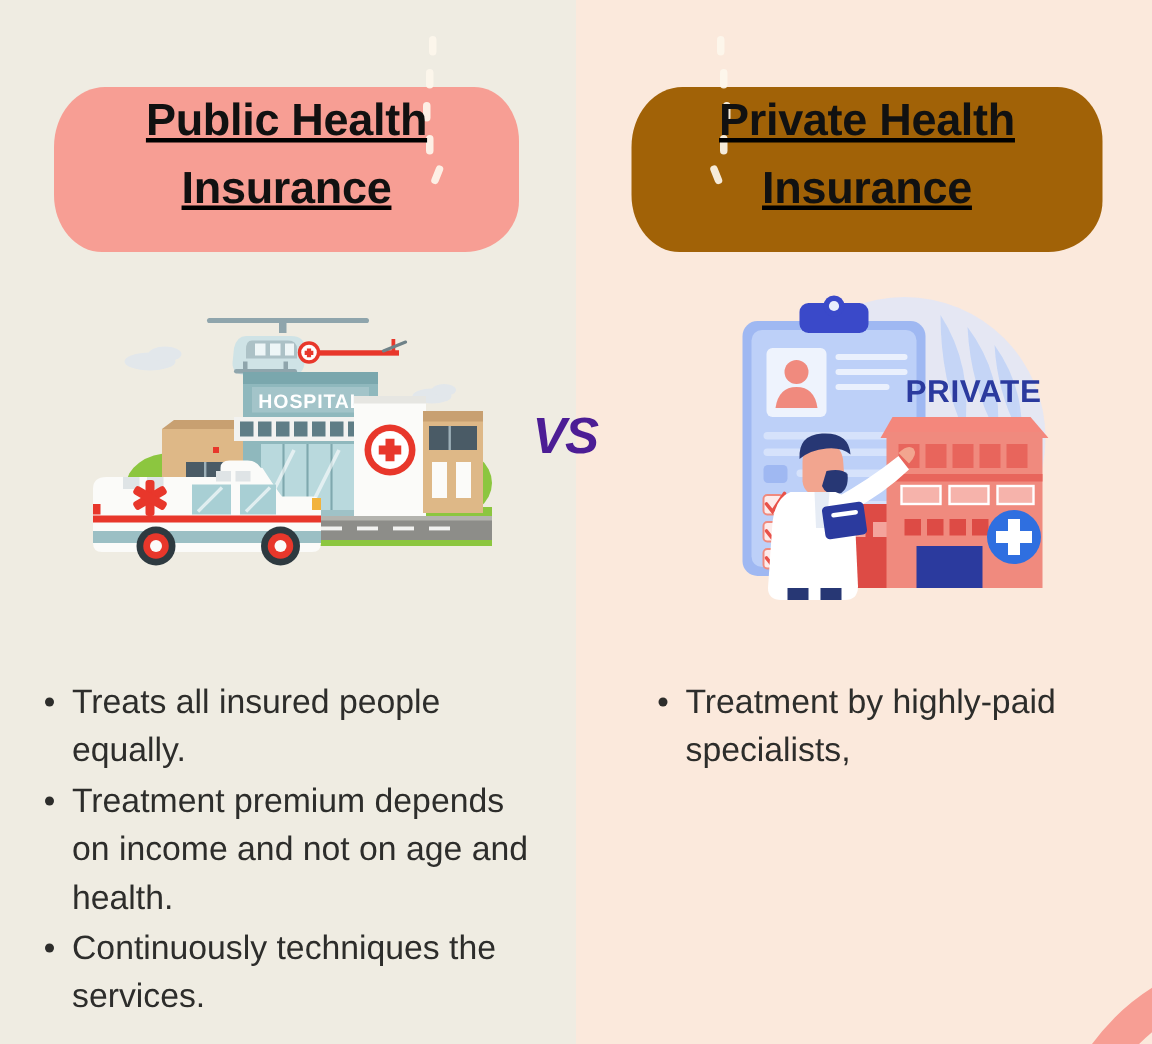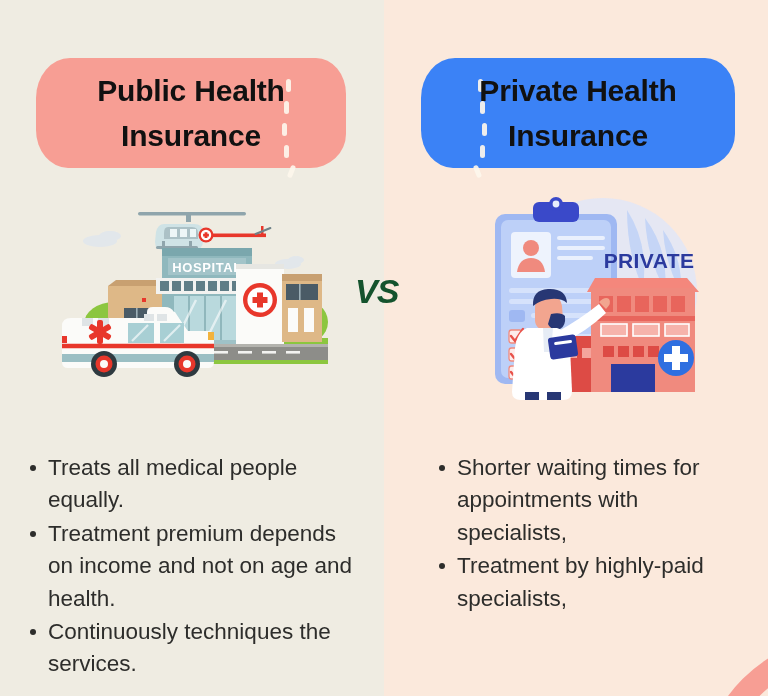--- a/index.html
+++ b/index.html
@@ -17,49 +17,50 @@
   .panel-bg.right { left:384px; width:384px; background:#fbe9dc; }
 
   
   .arc-corner { position:absolute; pointer-events:none; }
   .arc-corner.tl { left:-120px; top:-122px; width:260px; height:262px; }
   .arc-corner.br { right:-78px; bottom:-86px; width:210px; height:200px; }
 
   
   .title-pill {
     position:absolute;
-    display:flex; align-items:center; justify-content:center;
+    display:flex; justify-content:center;
     text-align:center;
     border-radius:34px 30px 36px 32px / 40px 36px 34px 38px;
+    text-decoration:underline;
   }
   .title-pill .t-text {
     position:relative; z-index:3;
     font-weight:bold;
     font-size:30px;
     line-height:45px;
     color:#111111;
     letter-spacing:-0.2px;
     white-space:pre-line;
   }
   .pill-left  { left:36px;  top:58px;  width:310px; height:110px; background:#f79e94; }
-  .pill-right { left:421px; top:58px;  width:314px; height:110px; background:#3b82f6; }
+  .pill-right { left:421px; top:58px;  width:314px; height:110px; background:#a16207; }
 
   
   .stitch { position:absolute; z-index:2; }
   .stitch i {
     position:absolute; display:block;
     width:5px; height:13px; border-radius:3px;
     background:#fdf6ec; opacity:.92;
   }
 
   
   .vs {
     position:absolute; left:355px; top:272px;
     font-size:34px; font-weight:bold; font-style:italic;
-    color:#14532d; letter-spacing:-1px; z-index:6;
+    color:#4c1d95; letter-spacing:-1px; z-index:6;
   }
 
   
   .illus { position:absolute; }
   .illus-left  { left:56px;  top:196px; width:272px; height:202px; }
   .illus-right { left:487px; top:196px; width:212px; height:204px; }
 
   
   .bullets { position:absolute; list-style:none; }
   .bullets li {
@@ -378,23 +379,22 @@
 
       <rect x="62" y="140" width="28" height="22" rx="3" fill="#2b3a9e" transform="rotate(-8 76 151)"></rect>
       <rect x="67" y="145" width="18" height="3" rx="1.5" fill="#ffffff" transform="rotate(-8 76 146)"></rect>
 
       <rect x="38" y="196" width="14" height="50" fill="#273774"></rect>
       <rect x="60" y="196" width="14" height="50" fill="#273774"></rect>
     </g>
   </svg>
 
   <ul class="bullets bullets-left">
-    <li>Treats all medical people equally.</li>
+    <li>Treats all insured people equally.</li>
     <li>Treatment premium depends on income and not on age and health.</li>
     <li>Continuously techniques the services.</li>
   </ul>
 
   <ul class="bullets bullets-right">
-    <li>Shorter waiting times for appointments with specialists,</li>
     <li>Treatment by highly-paid specialists,</li>
   </ul>
 
 </div>
 
 </body></html>

